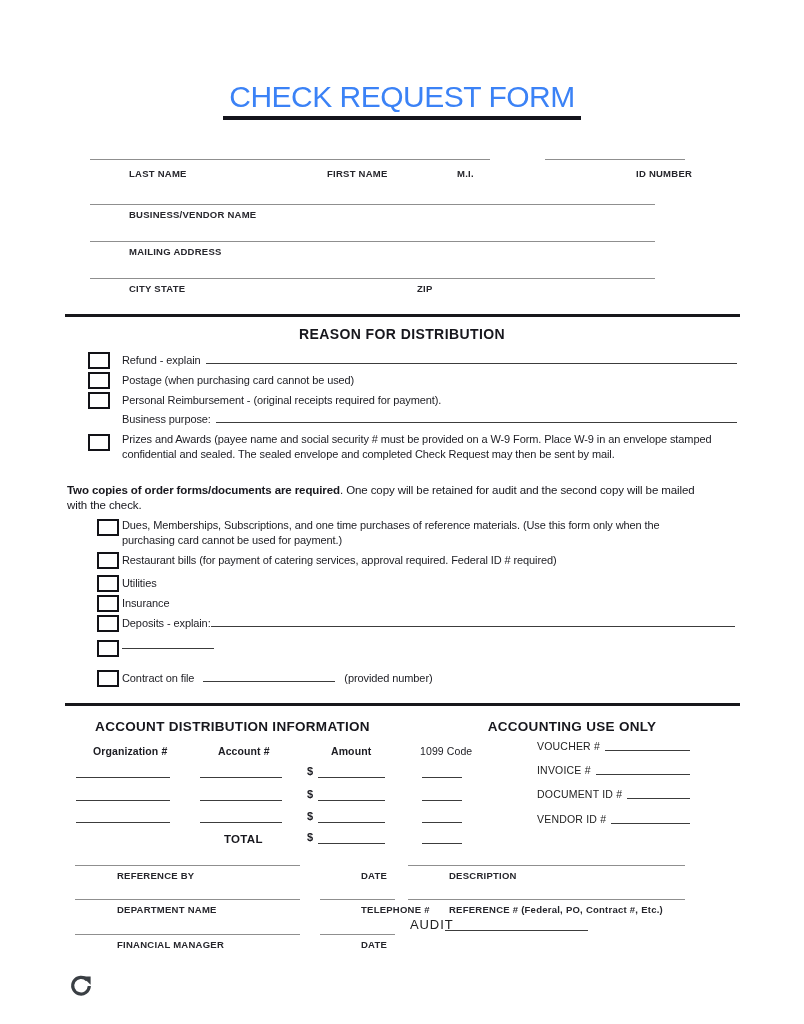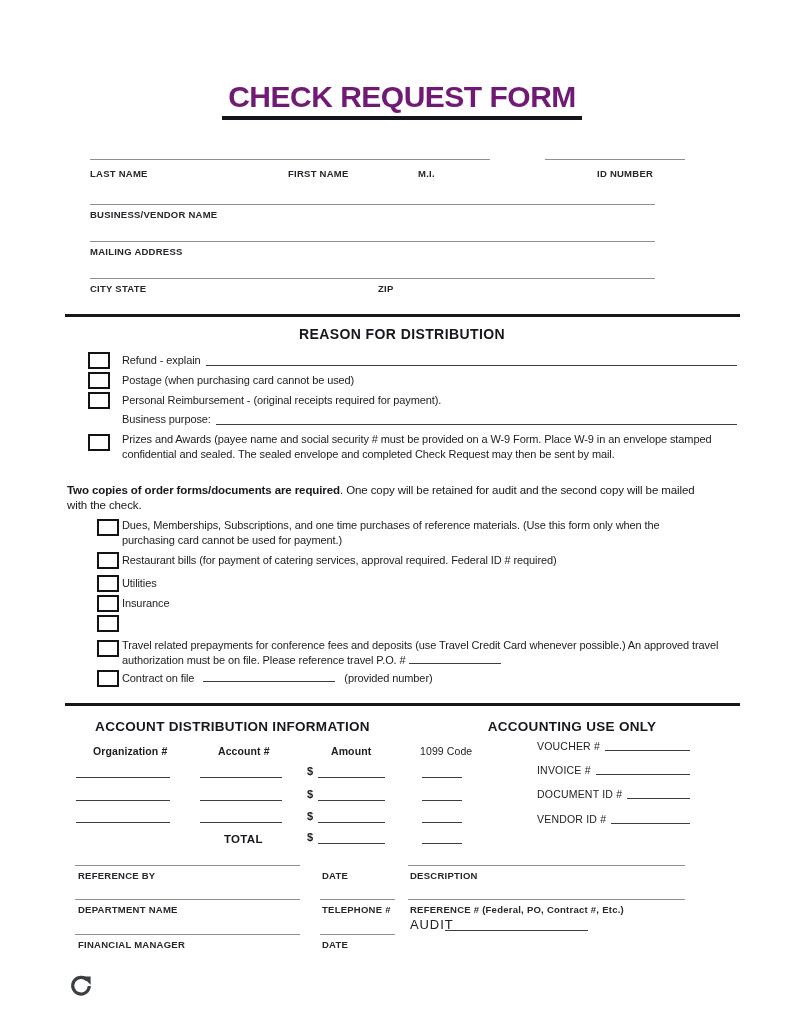--- a/index.html
+++ b/index.html
@@ -1,33 +1,33 @@
 <!DOCTYPE html>
 <html><head>
 <meta charset="utf-8">
 <style>
   html,body{margin:0;padding:0;background:#ffffff;}
   .page{position:relative;width:804px;height:1024px;background:#ffffff;overflow:hidden;
         font-family:"Liberation Sans",sans-serif;color:#1c1c22;}
   
   .title-wrap{position:absolute;left:0;right:0;top:80px;text-align:center;}
-  .title{display:inline-block;font-size:30px;font-weight:bold;letter-spacing:-.5px;color:#701a75;
+  .title{display:inline-block;font-size:30px;font-weight:normal;letter-spacing:-.5px;color:#3b82f6;
          border-bottom:4px solid #14141c;padding:0 6px 2px 6px;white-space:nowrap;text-align:center;}
   .sechead{position:absolute;font-weight:bold;font-size:14px;letter-spacing:.4px;color:#17171d;white-space:nowrap;}
   .bhead{position:absolute;font-weight:bold;font-size:13.5px;letter-spacing:.3px;color:#17171d;text-align:center;white-space:nowrap;}
   
-  .flabel{position:absolute;font-size:9.5px;font-weight:bold;letter-spacing:.25px;color:#26262c;white-space:nowrap;}
+  .flabel{position:absolute;font-size:9.5px;font-weight:bold;letter-spacing:.25px;color:#26262c;white-space:nowrap;margin-left:39px;}
   
   .hline{position:absolute;height:0;border-top:1.5px solid #8f8f8f;}
   .dark{border-top-color:#3c3c3c;border-top-width:1.3px;}
   .divider{position:absolute;height:3px;background:#17171b;}
   
   .cb{position:absolute;width:18px;height:13px;border:2.2px solid #121217;background:#fff;}
   .item{position:absolute;font-size:11px;line-height:15px;letter-spacing:-.1px;color:#1c1c22;}
-  .flexrow{display:flex;align-items:flex-end;}
+  .flexrow{display:flex;}
   .flexrow > span{white-space:nowrap;}
   .fill{flex:1;border-bottom:1.3px solid #3c3c3c;margin:0 0 2px 5px;height:10px;}
   .useg{display:inline-block;border-bottom:1.3px solid #3c3c3c;height:9px;vertical-align:baseline;}
   .para{position:absolute;font-size:11.5px;line-height:15px;letter-spacing:-.1px;color:#17171d;}
   
   .colhead{position:absolute;font-size:10.5px;font-weight:bold;letter-spacing:.1px;color:#1c1c22;white-space:nowrap;}
   .dollar{position:absolute;font-size:11px;font-weight:bold;color:#1c1c22;}
   .acctrow{position:absolute;display:flex;align-items:flex-end;font-size:10.5px;letter-spacing:.2px;color:#222;width:153px;}
   .acctrow .fill{margin-bottom:1px;}
   .total{position:absolute;font-size:11.5px;font-weight:bold;letter-spacing:.3px;color:#17171d;}
@@ -108,24 +108,27 @@
   <div class="item" style="left:122px;top:576px;width:615px">
     <span>Utilities</span>
   </div>
 
   <span class="cb" style="left:97px;top:595px"></span>
   <div class="item" style="left:122px;top:596px;width:615px">
     <span>Insurance</span>
   </div>
 
   <span class="cb" style="left:97px;top:615px"></span>
+  <div class="item flexrow" style="left:122px;top:616px;width:613px">
+    <span>Deposits - explain:</span>
+    <span class="fill" style="margin-left:0"></span>
+  </div>
 
   <span class="cb" style="left:97px;top:640px"></span>
   <div class="item" style="left:122px;top:638px;width:618px">
-    <span>Travel related prepayments for conference fees and deposits (use Travel Credit Card whenever possible.)  An approved travel authorization must be on file. Please reference travel P.O. #</span>
     <span class="useg" style="width:92px"></span>
   </div>
 
   <span class="cb" style="left:97px;top:670px"></span>
   <div class="item" style="left:122px;top:671px;width:618px">
     <span>Contract on file</span>
     <span class="useg" style="width:132px;margin:0 6px"></span>
     <span>(provided number)</span>
   </div>
 

